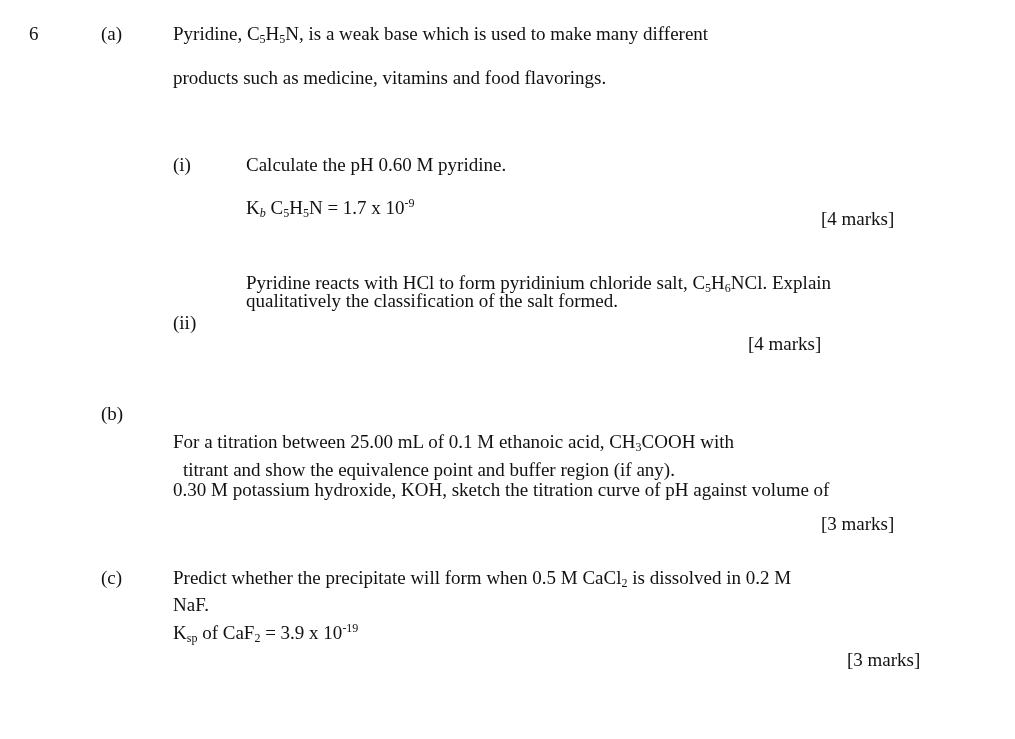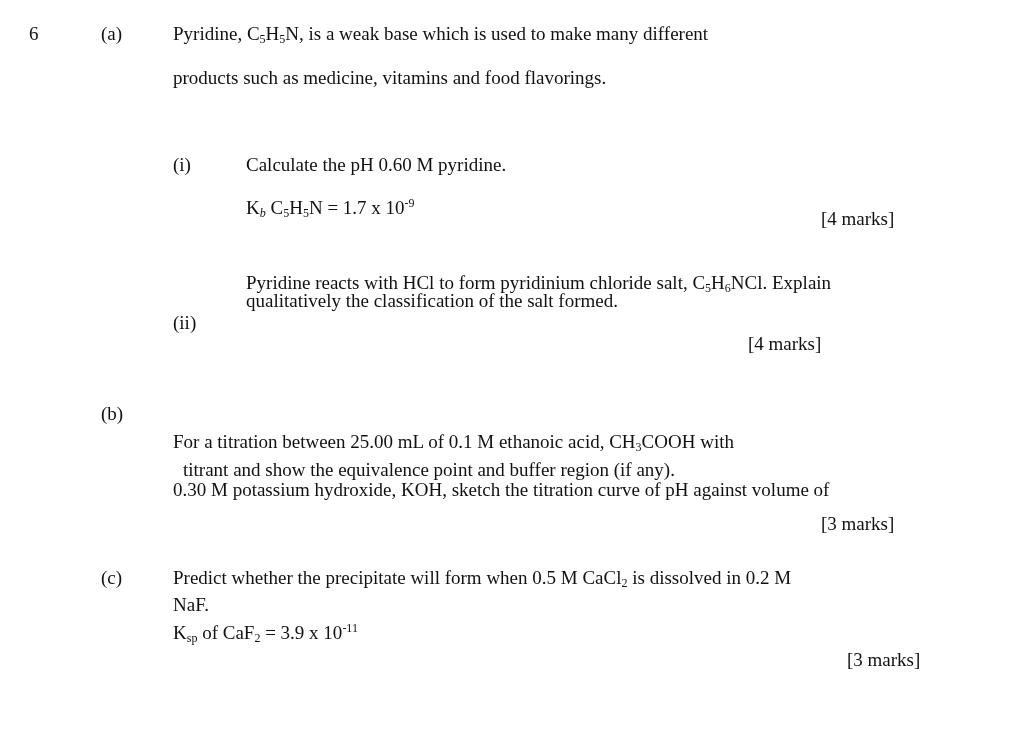--- a/index.html
+++ b/index.html
@@ -36,16 +36,16 @@
 
   <div class="t" style="left:101px; top:404px;">(b)</div>
   <div class="t" style="left:173px; top:404px;margin-top:28px;"><span>For a titration between 25.00 mL of 0.1 M ethanoic acid, CH</span><sub>3</sub><span>COOH with</span></div>
   <div class="t" style="left:173px; top:432px;margin-top:48px;">0.30 M potassium hydroxide, KOH, sketch the titration curve of pH against volume of</div>
   <div class="t" style="left:183px; top:460px;">titrant and show the equivalence point and buffer region (if any).</div>
   <div class="t" style="left:821px; top:514px;">[3 marks]</div>
 
   <div class="t" style="left:101px; top:568px;">(c)</div>
   <div class="t" style="left:173px; top:568px;"><span>Predict whether the precipitate will form when 0.5 M CaCl</span><sub>2</sub><span> is dissolved in 0.2 M</span></div>
   <div class="t" style="left:173px; top:595px;">NaF.</div>
-  <div class="t" style="left:173px; top:623px;"><span>K</span><sub>sp</sub><span> of CaF</span><sub>2</sub><span> = 3.9 x 10</span><sup>-11</sup></div>
+  <div class="t" style="left:173px; top:623px;"><span>K</span><sub>sp</sub><span> of CaF</span><sub>2</sub><span> = 3.9 x 10</span><sup>-19</sup></div>
   <div class="t" style="left:847px; top:650px;">[3 marks]</div>
 
 </div>
 
 </body></html>

